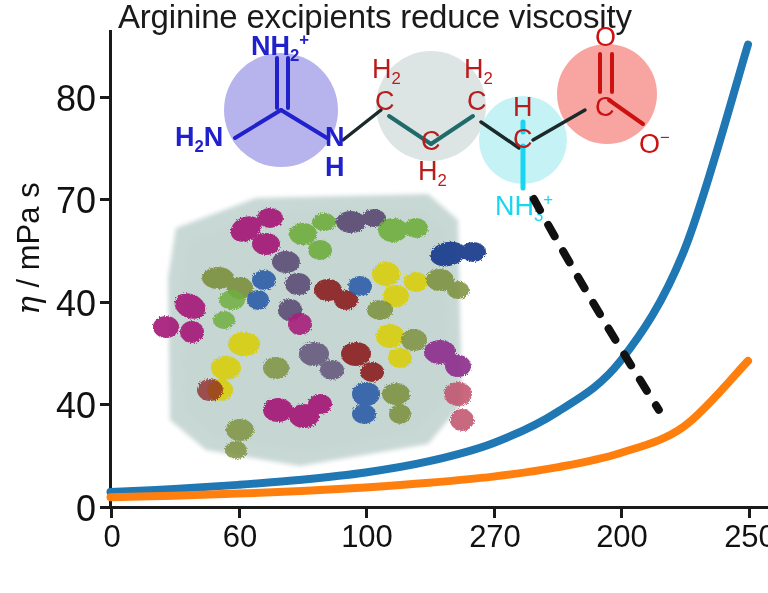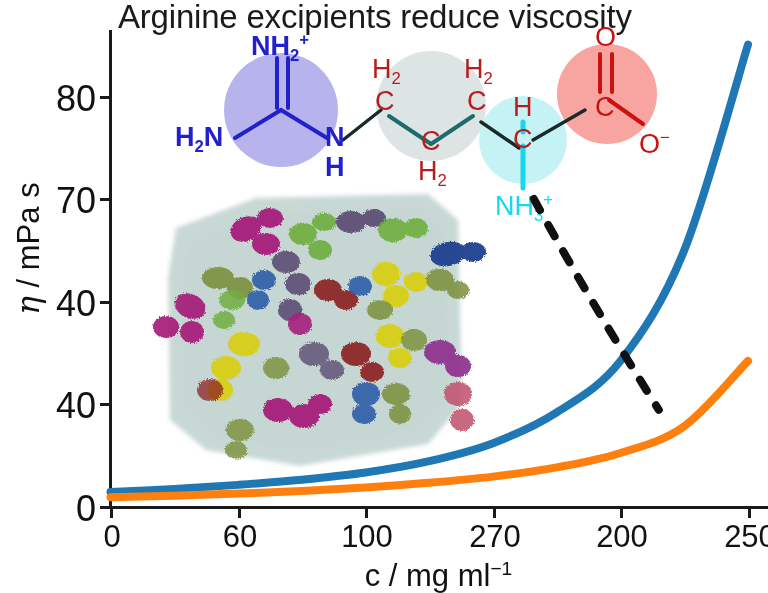--- a/index.html
+++ b/index.html
@@ -104,21 +104,20 @@
   <div class="xlab" style="left:495px">270</div>
 
   <div class="xtick" style="left:620px"></div>
   <div class="xlab" style="left:622px">200</div>
 
   <div class="xtick" style="left:748px"></div>
   <div class="xlab" style="left:750px">250</div>
 
   <div class="ytitle"><span class="eta">η</span><span> / mPa s</span></div>
 
-  <div class="xtitle"><span>c / mg ml</span><sup>−1</sup></div>
 
   <div class="sim">
     <svg class="simsvg" viewBox="0 0 372 300">
       <defs>
         <filter id="blurbox">
             <feGaussianBlur stdDeviation="2.2"></feGaussianBlur>
           </filter>
         <filter id="rough">
             <feTurbulence type="fractalNoise" baseFrequency="0.8" numOctaves="3" result="n"></feTurbulence>
           <feDisplacementMap in="SourceGraphic" in2="n" scale="4"></feDisplacementMap>

